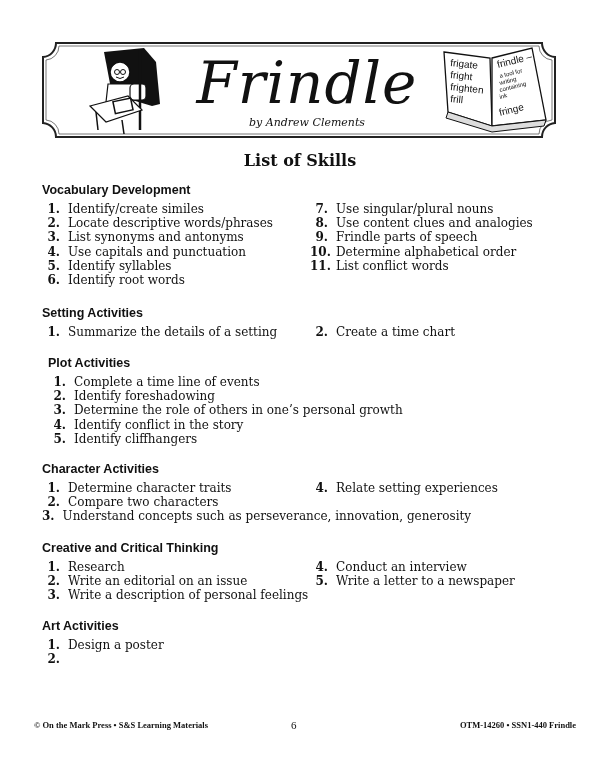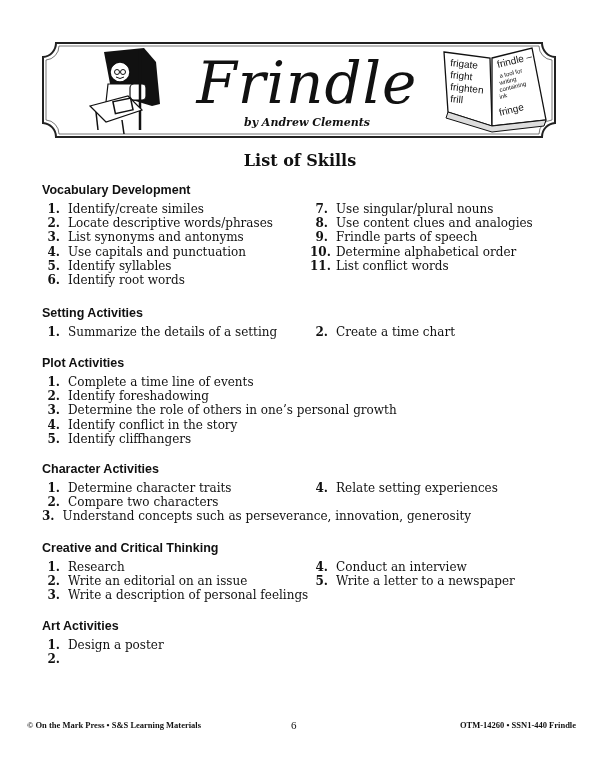--- a/index.html
+++ b/index.html
@@ -1,32 +1,32 @@
 <!DOCTYPE html>
 <html><head>
 <meta charset="utf-8">
 <style>
   html, body { margin: 0; padding: 0; background: #fff; }
   body { width: 600px; height: 776px; position: relative; overflow: hidden; font-family: "DejaVu Serif", serif; color: #111; }
   .banner { position: absolute; left: 42px; top: 42px; width: 514px; height: 89px; }
   .banner svg.frame { position: absolute; left: 0; top: 0; }
   .title { position: absolute; left: 150px; top: 6px; width: 230px; text-align: center; font-family: "DejaVu Serif", serif; font-style: italic; font-size: 58px; line-height: 70px; letter-spacing: 1px; color: #111; }
-  .author { position: absolute; left: 150px; top: 74px; width: 230px; text-align: center; font-family: "DejaVu Serif", serif; font-style: italic; font-weight: bold; font-size: 11px; }
+  .author { position: absolute; left: 150px; top: 74px; width: 230px; text-align: center; font-family: "DejaVu Serif", serif; font-style: italic; font-weight: normal; font-size: 11px; }
   .illus-left { position: absolute; left: 40px; top: 2px; }
   .illus-right { position: absolute; left: 398px; top: 4px; }
   .page-title { position: absolute; top: 151px; left: 0; width: 600px; text-align: center; font-weight: bold; font-size: 16px; font-family: "DejaVu Serif", serif; }
   .section { position: absolute; left: 42px; width: 520px; }
   .section-heading { font-weight: bold; font-size: 12.5px; font-family: Liberation Sans, sans-serif; margin: 0; height: 20px; line-height: 16px; }
   .cols { display: flex; }
   .col { width: 268px; }
   .col.right { width: 252px; }
   .item { display: flex; font-size: 12px; line-height: 14.2px; white-space: nowrap; font-family: "DejaVu Serif", serif; }
   .num { width: 26px; text-align: right; font-weight: bold; padding-right: 8px; box-sizing: border-box; }
   .footer { position: absolute; top: 720px; left: 26px; width: 550px; font-size: 8.5px; font-weight: bold; font-family: "Liberation Serif", serif; }
-  .footer .l { position: absolute; left: 1px; top: 0; text-align: center; }
+  .footer .l { position: absolute; left: 8px; top: 0; text-align: center; }
   .footer .c { position: absolute; left: 265px; top: -1px; font-weight: normal; font-size: 11px; }
   .footer .r { position: absolute; right: 0; top: 0; }
 </style>
 </head>
 <body>
 
 <div class="banner">
   <svg class="frame" width="514" height="96" viewBox="0 0 514 96">
     <path d="M14,1 L500,1 A14,14 0 0 0 513,15 L513,81 A14,14 0 0 0 500,95 L14,95 A14,14 0 0 0 1,81 L1,15 A14,14 0 0 0 14,1 Z" fill="#fff" stroke="#222" stroke-width="2"></path>
     <path d="M17,4 L497,4 A14,14 0 0 0 510,18 L510,78 A14,14 0 0 0 497,92 L17,92 A14,14 0 0 0 4,78 L4,18 A14,14 0 0 0 17,4 Z" fill="none" stroke="#555" stroke-width="0.8"></path>
@@ -135,21 +135,21 @@
     </div>
     <div class="col right">
       <div class="item">
           <span class="num">2.</span>
           <span>Create a time chart</span>
         </div>
     </div>
   </div>
 </div>
 
-<div class="section" style="top:355px;">
+<div class="section" style="top:355px;margin-left:6px;">
   <h3 class="section-heading">Plot Activities</h3>
   <div class="cols">
     <div class="col" style="width:520px;">
       <div class="item">
           <span class="num">1.</span>
           <span>Complete a time line of events</span>
         </div>
       <div class="item">
           <span class="num">2.</span>
           <span>Identify foreshadowing</span>

